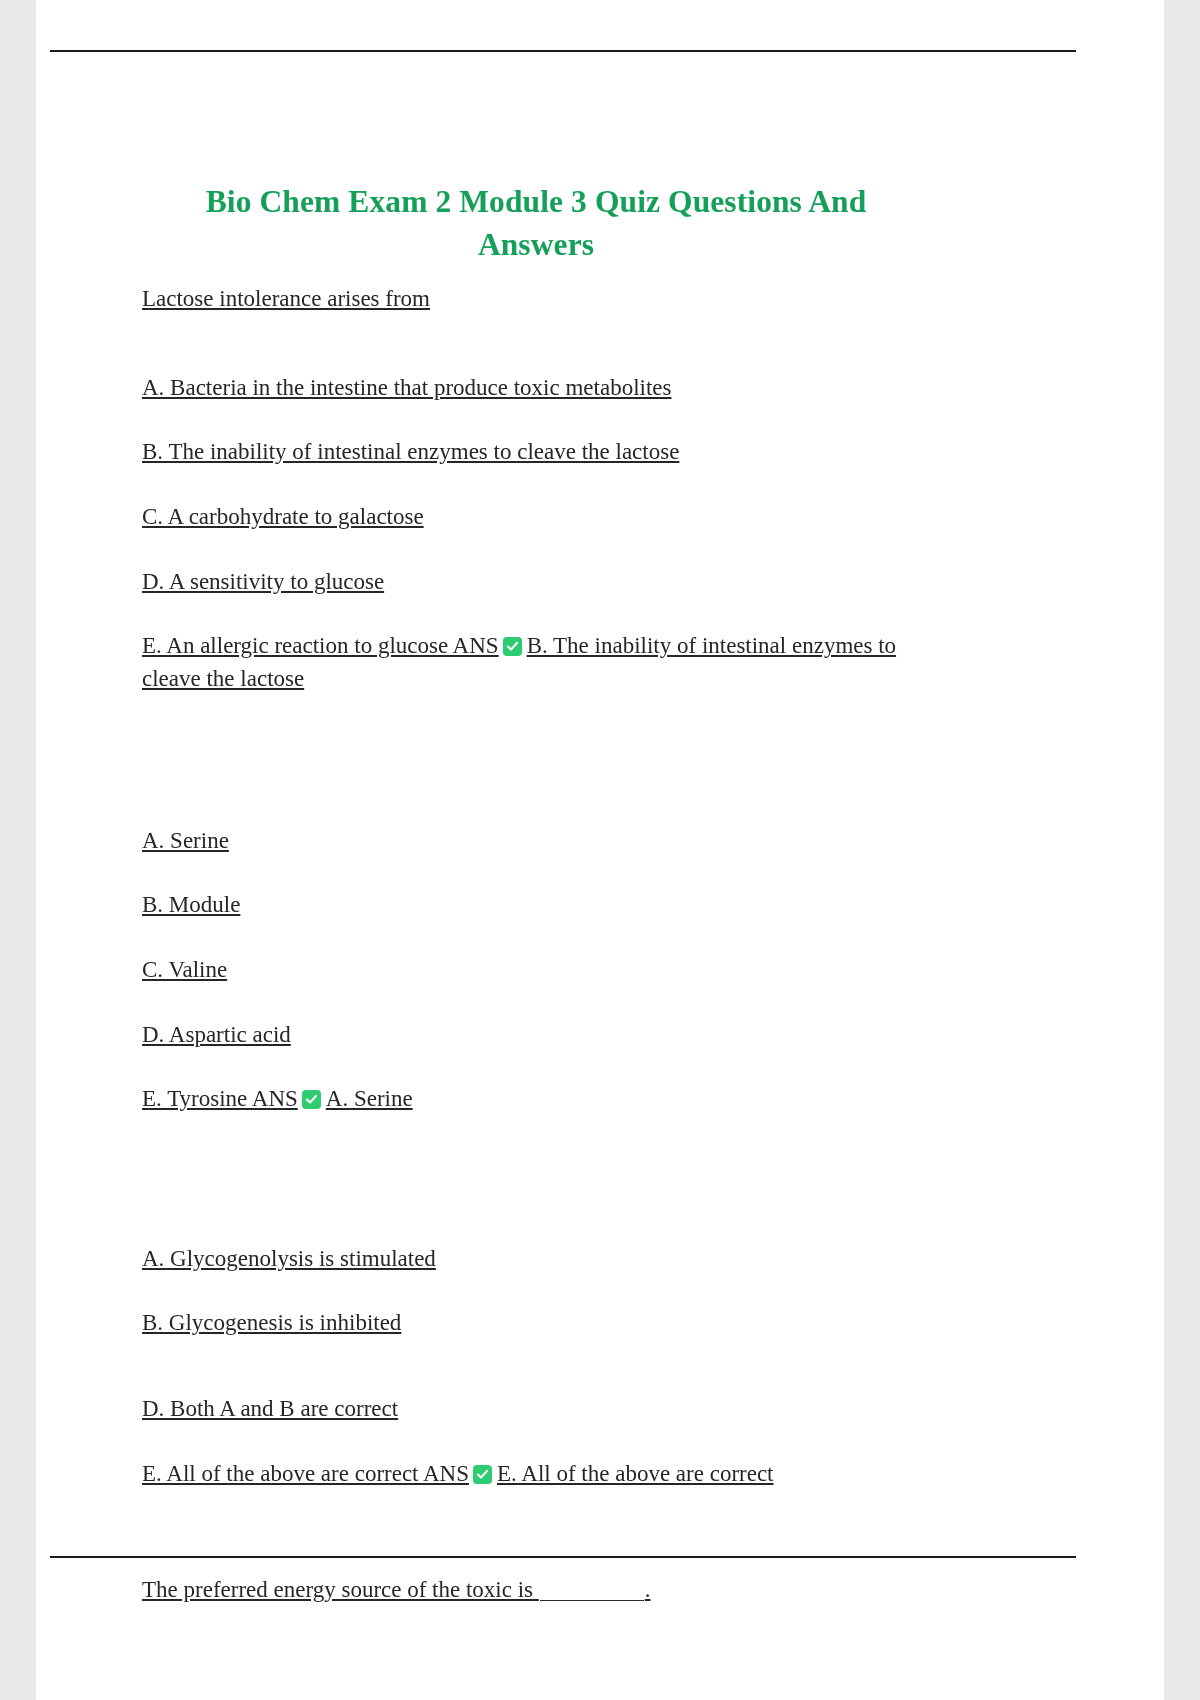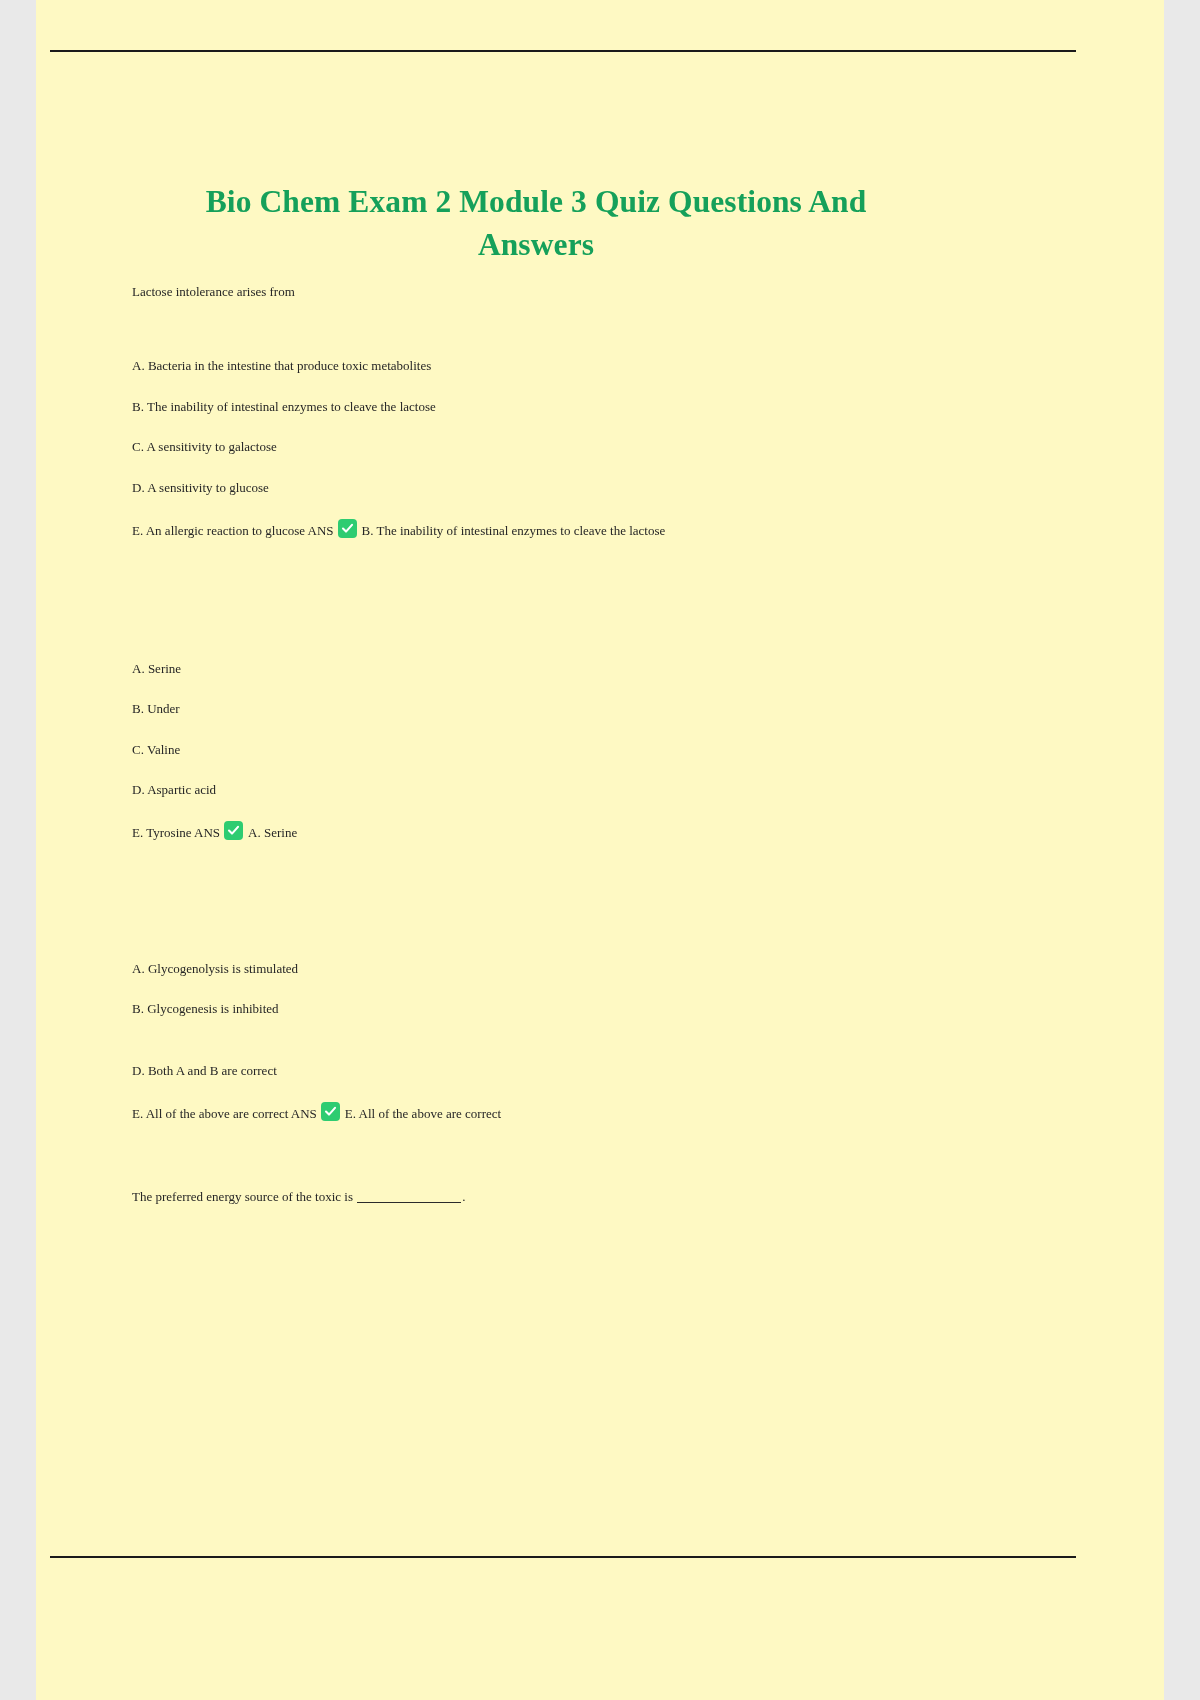--- a/index.html
+++ b/index.html
@@ -13,21 +13,21 @@
     background: #e9e9e9;
     font-family: "Liberation Serif", "DejaVu Serif", serif;
     overflow: hidden;
   }
   .page {
     position: absolute;
     left: 36px;
     top: 0;
     width: 1128px;
     height: 1700px;
-    background: #fef9c3;
+    background: #ffffff;
     box-sizing: border-box;
   }
   .rule {
     position: absolute;
     left: 0;
     width: 1026px;
     margin-left: 14px;
     height: 0;
     border-top: 2px solid #1a1a1a;
   }
@@ -47,24 +47,25 @@
     font-size: 31.5px;
     line-height: 1.38;
     text-align: center;
     margin: 0 0 16px 0;
     padding: 0 30px;
     letter-spacing: 0.1px;
   }
 
   .para {
     color: #262626;
-    font-size: 13px;
+    font-size: 23px;
     line-height: 1.42;
-    margin: 1px;
+    margin: 11px;
     padding: 0;
+    text-decoration: underline;
   }
 
   .q-stem {
     margin-bottom: 0;
   }
 
   .opt {
     margin-top: 0;
   }
 
@@ -114,36 +115,36 @@
 
     <h1 class="doc-title">Bio Chem Exam 2 Module 3 Quiz Questions And Answers</h1>
 
     <div>
       <p class="para q-stem">Lactose intolerance arises from</p>
       <div class="gap-stem"></div>
       <p class="para opt">A. Bacteria in the intestine that produce toxic metabolites</p>
       <div class="gap-opt"></div>
       <p class="para opt">B. The inability of intestinal enzymes to cleave the lactose</p>
       <div class="gap-opt"></div>
-      <p class="para opt">C. A sensitivity to galactose</p>
+      <p class="para opt">C. A carbohydrate to galactose</p>
       <div class="gap-opt"></div>
       <p class="para opt">D. A sensitivity to glucose</p>
       <div class="gap-opt"></div>
       <p class="para opt"><span>E. An allergic reaction to glucose ANS</span><span class="check-icon"><svg viewBox="0 0 15 15" aria-hidden="true">
               <path d="M3 7.6 L6 10.6 L12 3.9" fill="none" stroke="#ffffff" stroke-width="2.1" stroke-linecap="round" stroke-linejoin="round"></path>
             </svg></span><span>B. The inability of intestinal enzymes to cleave the lactose</span></p>
     </div>
 
     <div class="gap-after-ans"></div>
 
     <div>
       <div class="gap-stem"></div>
       <p class="para opt">A. Serine</p>
       <div class="gap-opt"></div>
-      <p class="para opt">B. Under</p>
+      <p class="para opt">B. Module</p>
       <div class="gap-opt"></div>
       <p class="para opt">C. Valine</p>
       <div class="gap-opt"></div>
       <p class="para opt">D. Aspartic acid</p>
       <div class="gap-opt"></div>
       <p class="para opt"><span>E. Tyrosine ANS</span><span class="check-icon"><svg viewBox="0 0 15 15" aria-hidden="true">
               <path d="M3 7.6 L6 10.6 L12 3.9" fill="none" stroke="#ffffff" stroke-width="2.1" stroke-linecap="round" stroke-linejoin="round"></path>
             </svg></span><span>A. Serine</span></p>
     </div>
 

